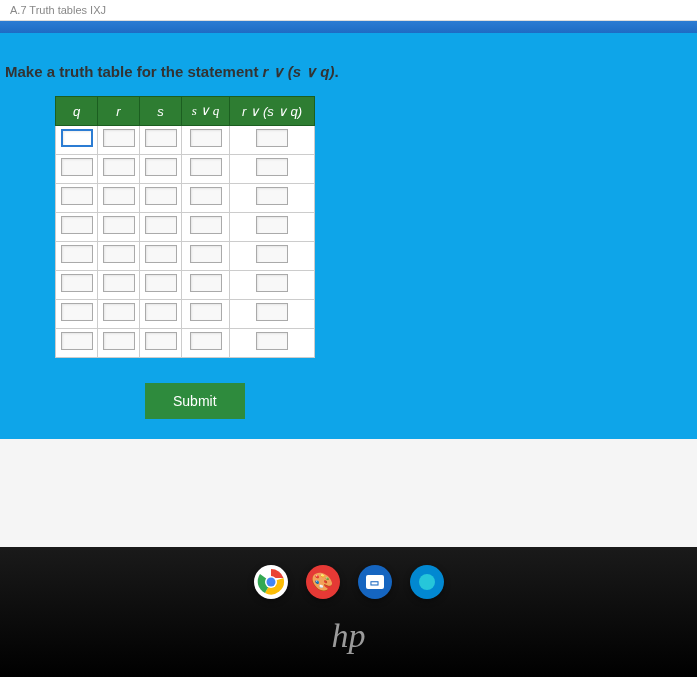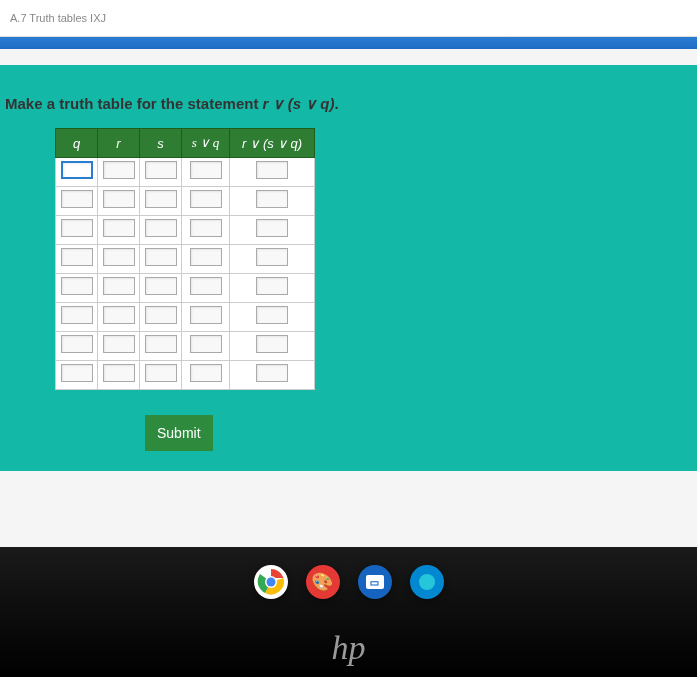--- a/index.html
+++ b/index.html
@@ -8,31 +8,30 @@
       background: #f5f5f5;
       width: 697px;
       height: 677px;
       overflow: hidden;
       position: relative;
     }
     .window-title {
       background: #fff;
       color: #888;
       font-size: 11px;
-      padding: 12px 10px;
+      padding: 4px 10px;
       border-bottom: 1px solid #ddd;
     }
     .blue-bar {
       height: 12px;
       background: linear-gradient(to bottom, #2b7cd3, #1e6bc4);
     }
     .content-wrap {
-      background: #14b8a6;
+      background: #0ea5e9;
       padding: 30px 20px 20px 0;
-      margin-top: 16px;
     }
     .question-text {
       font-size: 15px;
       font-weight: bold;
       color: #333;
       margin-left: 5px;
       margin-bottom: 15px;
     }
     .table-container {
       margin-left: 55px;
@@ -72,21 +71,21 @@
     .cell-input.selected {
       border: 2px solid #2b7cd3;
       background: #fff;
     }
     .cell-input.wide-in { width: 32px; }
     td.shade-blue { background: #dde8f5; }
     .submit-btn {
       background: #2e8b3d;
       color: #fff;
       border: none;
-      padding: 10px 12px;
+      padding: 10px 28px;
       font-size: 14px;
       margin-top: 25px;
       margin-left: 90px;
       cursor: pointer;
     }
     .dark-area {
       position: absolute;
       bottom: 0;
       left: 0;
       right: 0;
@@ -129,21 +128,21 @@
     }
     .ic-app-inner span { color:#1565c0; font-size: 10px; font-weight:bold; }
     .ic-files { background: #0288d1; }
     .ic-files-inner {
       width: 16px; height: 16px;
       background: #26c6da;
       border-radius: 50%;
     }
     .hp-logo {
       position: absolute;
-      bottom: 10px;
+      bottom: 22px;
       left: 50%;
       transform: translateX(-50%);
       color: #c0c0c0;
       font-size: 34px;
       font-style: italic;
       font-family: Georgia, serif;
       opacity: 0.8;
     }
   </style>
 </head>

